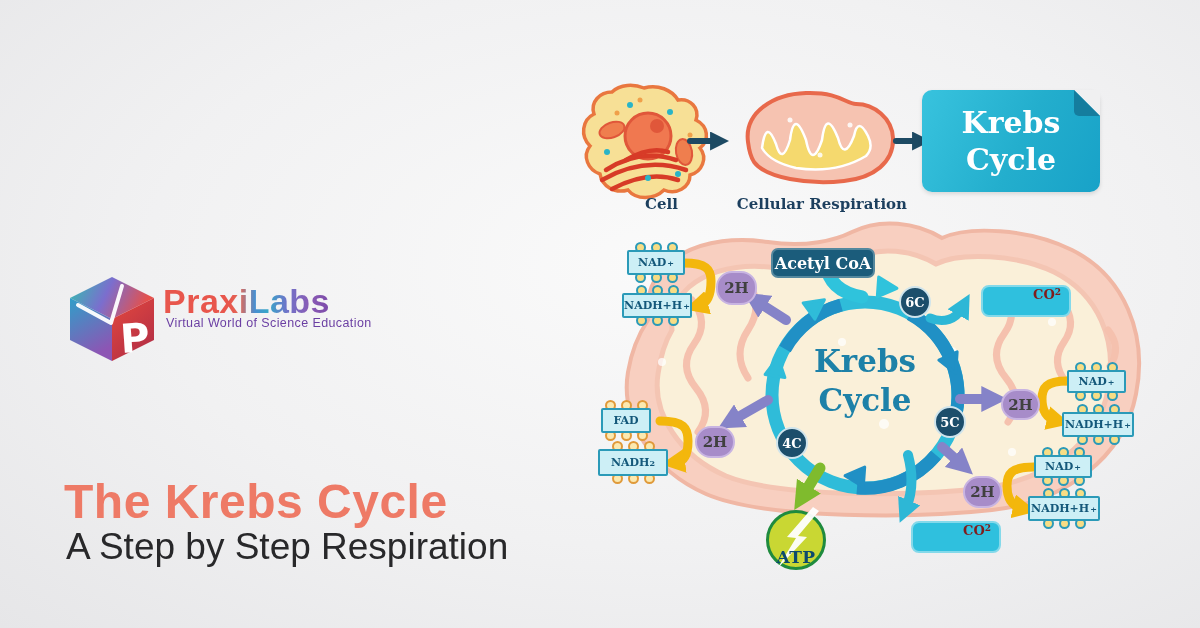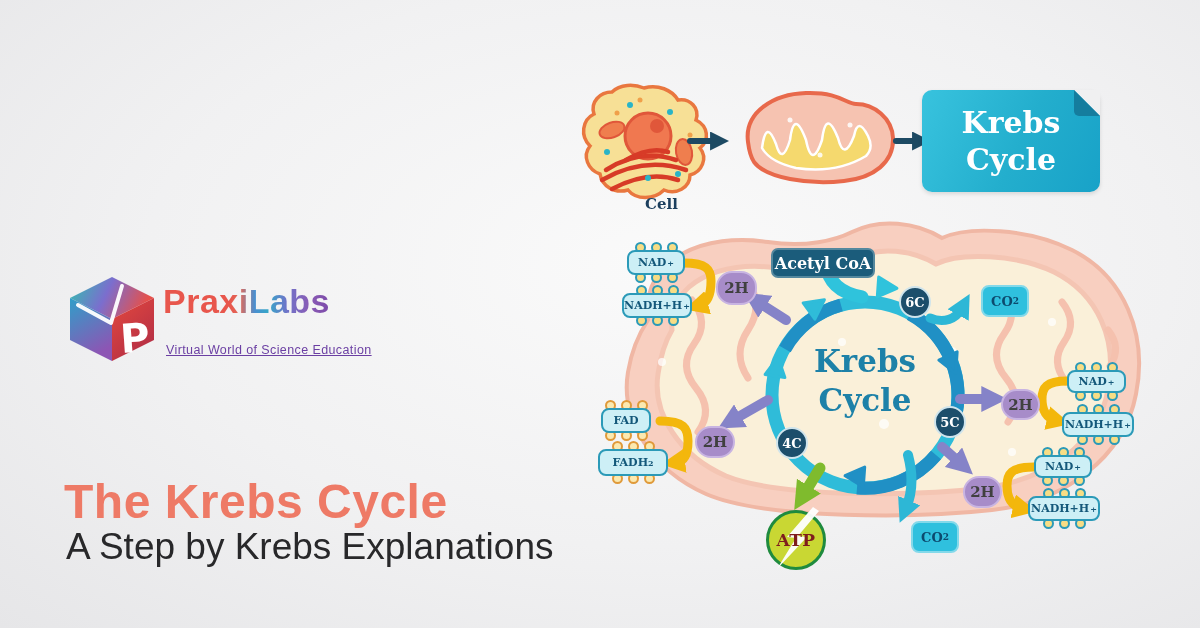--- a/index.html
+++ b/index.html
@@ -23,35 +23,35 @@
   .fold-flap{position:absolute;top:0;right:0;width:0;height:0;
     border-bottom:26px solid #157d9e;border-right:26px solid transparent;border-radius:0 0 0 5px;}
   
   .ctitle{font:bold 31px "DejaVu Serif", serif;color:#1d81a8;text-align:center;line-height:39px;}
   .acetyl{background:#1b5c7b;border:2px solid #54889e;border-radius:7px;color:#fff;
     font:bold 16px "DejaVu Serif", serif;display:flex;align-items:center;justify-content:center;}
   .nodec{background:#1c4e6b;border:2px solid #cfe4ec;border-radius:50%;color:#fff;
     font:bold 13px "DejaVu Serif", serif;display:flex;align-items:center;justify-content:center;}
   .h2box{background:#a78cc9;border:2px solid #c8b4e2;border-radius:16px;color:#404040;
     font:bold 15px "DejaVu Serif", serif;display:flex;align-items:center;justify-content:center;}
-  .co2box{background:#2fc0de;border:2px solid #84d9ea;border-radius:8px;color:#0c4a6e;
-    font:bold 13px "DejaVu Serif", serif;display:flex;align-items:center;justify-content:center;}
+  .co2box{background:#2fc0de;border:2px solid #84d9ea;border-radius:8px;color:#7f1d1d;
+    font:bold 13px "DejaVu Serif", serif;display:flex;justify-content:center;padding-left:42px;}
   .co2box sub{font-size:9px;}
   .mol{position:absolute;}
-  .pill{position:relative;z-index:2;background:#cdeff6;border:2.5px solid #2b9ab8;border-radius:8px;
+  .pill{position:relative;z-index:2;background:#cdeff6;border:2.5px solid #2b9ab8;border-radius:2px;
     color:#14587a;font:bold 11px "DejaVu Serif", serif;display:flex;align-items:center;
     justify-content:center;white-space:nowrap;width:100%;height:100%;box-sizing:border-box;}
   .pill sup{font-size:8px;line-height:0;margin-left:1px;}
   .pill sub{font-size:8px;line-height:0;}
   .bumps{position:absolute;left:0;right:0;display:flex;justify-content:center;gap:5px;z-index:1;}
   .bumps.top{top:-8px;} .bumps.bot{bottom:-8px;}
   .bump{width:11px;height:11px;border-radius:50%;background:#f7dd85;border:2px solid #2b9ab8;box-sizing:border-box;}
   .mol.orange .bump{border-color:#e09a3a;background:#fbe9b0;}
-  .atp{background:#c9d733;border:3px solid #1f8b3e;border-radius:50%;color:#7f1d1d;
-    font:bold 17px "DejaVu Serif", serif;letter-spacing:.5px;display:flex;align-items:center;
+  .atp{background:#c9d733;border:3px solid #1f8b3e;border-radius:50%;color:#0c4a6e;
+    font:bold 17px "DejaVu Serif", serif;letter-spacing:.5px;display:flex;align-items:flex-end;
     justify-content:center;overflow:visible;position:absolute;}
   .atp svg{position:absolute;left:-6px;top:-6px;}
   .atp span{position:relative;z-index:2;}
   
   .brand-name{font:bold 34px "Liberation Sans", sans-serif;letter-spacing:.5px;
     background:linear-gradient(90deg,#e8564c 0%,#e8564c 40%,#e06a5a 46%,#4a8fd0 55%,#36a7c8 63%,#6f74c9 74%,#8a5bb5 88%,#7b4aa8 100%);
     -webkit-background-clip:text;background-clip:text;color:transparent;}
   .brand-tag{font:500 12.5px "Liberation Sans", sans-serif;color:#6b3fa3;letter-spacing:.4px;}
   .headline{font:bold 48px "Liberation Sans", sans-serif;color:#ee7a66;letter-spacing:.5px;}
   .subhead{font:400 37px "Liberation Sans", sans-serif;color:#28282a;}
@@ -187,20 +187,21 @@
 
     <g stroke="#f3b70c" stroke-width="9" stroke-linecap="round" fill="none">
       <path d="M 684,263 C 706,263 711,269 711,281 C 711,296 707,303 700,305" marker-end="url(#mY)"></path>
       <path d="M 660,421 C 684,421 688,428 688,441 C 688,455 684,461 677,462" marker-end="url(#mY)"></path>
       <path d="M 1067,381 C 1046,381 1042,388 1042,399 C 1042,411 1047,418 1055,420" marker-end="url(#mY)"></path>
       <path d="M 1034,467 C 1011,467 1007,474 1007,486 C 1007,498 1012,506 1021,508" marker-end="url(#mY)"></path>
     </g>
   </svg>
 
   <div class="abs flowlab" style="left:608px;top:195px;width:70px;">Cell</div>
+  <div class="abs flowlab" style="left:722px;top:195px;width:185px;">Cellular Respiration</div>
 
   <div class="abs krebs-card" style="left:922px;top:90px;width:178px;height:102px;">
     <div>
       <div>Krebs</div>
       <div>Cycle</div>
     </div>
     <div class="fold-cut"></div>
     <div class="fold-flap"></div>
   </div>
 
@@ -276,21 +277,21 @@
         <span class="bump"></span>
       </div>
   </div>
   <div class="mol orange" style="left:598px;top:449px;width:70px;height:27px;">
     <div class="bumps top">
         <span class="bump"></span>
         <span class="bump"></span>
         <span class="bump"></span>
       </div>
     <div class="pill">
-        <span>FADH</span>
+        <span>NADH</span>
         <sub>2</sub>
       </div>
     <div class="bumps bot">
         <span class="bump"></span>
         <span class="bump"></span>
         <span class="bump"></span>
       </div>
   </div>
   <div class="mol" style="left:1067px;top:370px;width:59px;height:23px;">
     <div class="bumps top">
@@ -365,18 +366,18 @@
   </div>
 
   <svg class="abs" style="left:64px;top:274px;" width="96" height="90" viewBox="0 0 96 90">
     <polygon points="48,3 90,24 48,45 6,24" fill="url(#gTop)"></polygon>
     <polygon points="6,24 48,45 48,87 6,66" fill="url(#gLeft)"></polygon>
     <polygon points="48,45 90,24 90,66 48,87" fill="url(#gRight)"></polygon>
     <path d="M 14,31 L 47,49 L 58,12" fill="none" stroke="#ffffff" stroke-width="4" stroke-linecap="round" stroke-linejoin="round" opacity="0.95"></path>
     <text x="56" y="78" font-family="'DejaVu Sans', sans-serif" font-weight="bold" font-size="40" fill="#ffffff" transform="rotate(-4 70 62)">P</text>
   </svg>
   <div class="abs brand-name" style="left:163px;top:282px;text-align:right;">PraxiLabs</div>
-  <div class="abs brand-tag" style="left:166px;top:343px;text-decoration:underline;">Virtual World of Science Education</div>
+  <div class="abs brand-tag" style="left:166px;top:316px;">Virtual World of Science Education</div>
 
   <div class="abs headline" style="left:64px;top:474px;text-align:center;">The Krebs Cycle</div>
-  <div class="abs subhead" style="left:66px;top:526px;">A Step by Krebs Explanations</div>
+  <div class="abs subhead" style="left:66px;top:526px;">A Step by Step Respiration</div>
 
 </div>
 
 </body></html>

